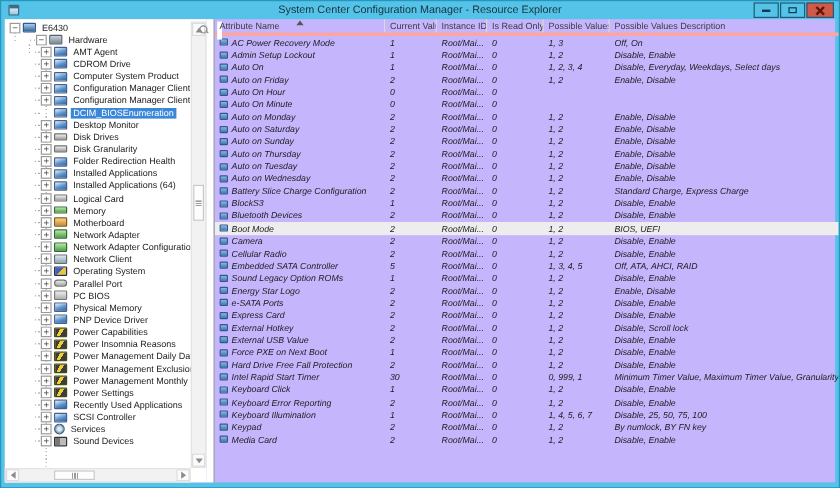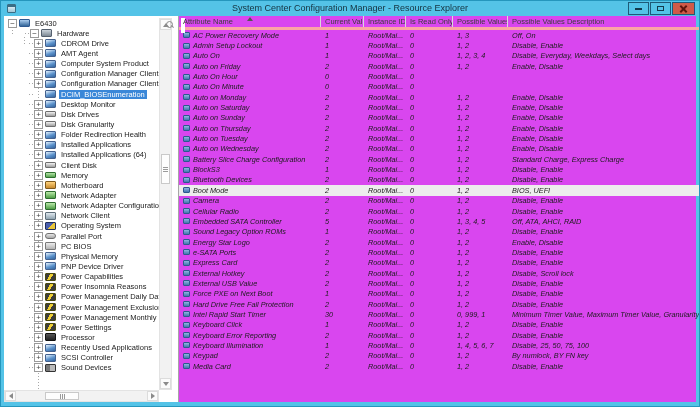--- a/index.html
+++ b/index.html
@@ -21,21 +21,21 @@
   .winbtns{position:absolute;right:4px;top:1px;display:flex;}
   .wbtn{width:21px;height:13px;border:1px solid #1e5a78;margin-left:1px;
     display:flex;align-items:center;justify-content:center;background:var(--frame,#54c3e7);}
   .wbtn.close{background:var(--closebtn,#d05a48);width:23px;}
   .g-min{width:7px;height:2px;background:#14394c;}
   .g-max{width:7px;height:5px;border:1px solid #14394c;}
   .g-x{position:relative;width:8px;height:8px;}
   .g-x::before,.g-x::after{content:"";position:absolute;left:-1px;top:3px;width:9px;height:2px;background:#5e150d;}
   .g-x::before{transform:rotate(45deg);} .g-x::after{transform:rotate(-45deg);}
   
-  .content{position:absolute;left:3px;right:3px;top:15px;bottom:4px;background:#d946ef;display:flex;}
+  .content{position:absolute;left:3px;right:3px;top:15px;bottom:4px;background:#c4b5fd;display:flex;}
   
   .treepanel{position:relative;width:168px;flex:0 0 auto;background:#fff;}
   .treeview{position:absolute;left:0;top:2px;width:155px;bottom:12px;overflow:hidden;}
   .guide{position:absolute;width:1px;background-image:repeating-linear-gradient(to bottom,#a8a8a8 0 1px,transparent 1px 3px);}
   .titem{display:flex;align-items:center;height:10.15px;font-size:7.5px;color:#1b1b1b;white-space:nowrap;overflow:hidden;position:relative;}
   .lv0{padding-left:4px;} .lv1{padding-left:21px;} .lv2{padding-left:25px;}
   .stub{width:5px;height:1px;flex:0 0 auto;background-image:repeating-linear-gradient(to right,#a8a8a8 0 1px,transparent 1px 3px);}
   .ebox{flex:0 0 auto;width:9px;height:9px;border:1px solid #9a9a9a;background:#fff;
     font-size:8px;line-height:7px;text-align:center;color:#444;}
   .ebox::before{content:"+";}
@@ -155,32 +155,32 @@
           <div class="titem lv1 icon-hardware x-minus">
     <span class="stub"></span>
     <span class="ebox"></span>
     <span class="ticon"></span>
     <span class="tlabel">Hardware</span>
   </div>
           <div class="titem lv2 icon-monitor x-plus">
     <span class="stub"></span>
     <span class="ebox"></span>
     <span class="ticon"></span>
+    <span class="tlabel">AMT Agent</span>
+  </div>
+          <div class="titem lv2 icon-monitor x-plus">
+    <span class="stub"></span>
+    <span class="ebox"></span>
+    <span class="ticon"></span>
     <span class="tlabel">CDROM Drive</span>
   </div>
           <div class="titem lv2 icon-monitor x-plus">
     <span class="stub"></span>
     <span class="ebox"></span>
     <span class="ticon"></span>
-    <span class="tlabel">AMT Agent</span>
-  </div>
-          <div class="titem lv2 icon-monitor x-plus">
-    <span class="stub"></span>
-    <span class="ebox"></span>
-    <span class="ticon"></span>
     <span class="tlabel">Computer System Product</span>
   </div>
           <div class="titem lv2 icon-monitor x-plus">
     <span class="stub"></span>
     <span class="ebox"></span>
     <span class="ticon"></span>
     <span class="tlabel">Configuration Manager Client S</span>
   </div>
           <div class="titem lv2 icon-monitor x-plus">
     <span class="stub"></span>
@@ -227,21 +227,21 @@
           <div class="titem lv2 icon-monitor x-plus">
     <span class="stub"></span>
     <span class="ebox"></span>
     <span class="ticon"></span>
     <span class="tlabel">Installed Applications (64)</span>
   </div>
           <div class="titem lv2 icon-disk x-plus">
     <span class="stub"></span>
     <span class="ebox"></span>
     <span class="ticon"></span>
-    <span class="tlabel">Client Disk</span>
+    <span class="tlabel">Logical Card</span>
   </div>
           <div class="titem lv2 icon-memory x-plus">
     <span class="stub"></span>
     <span class="ebox"></span>
     <span class="ticon"></span>
     <span class="tlabel">Memory</span>
   </div>
           <div class="titem lv2 icon-motherboard x-plus">
     <span class="stub"></span>
     <span class="ebox"></span>
@@ -325,37 +325,37 @@
     <span class="ebox"></span>
     <span class="ticon"></span>
     <span class="tlabel">Power Management Monthly Da</span>
   </div>
           <div class="titem lv2 icon-power x-plus">
     <span class="stub"></span>
     <span class="ebox"></span>
     <span class="ticon"></span>
     <span class="tlabel">Power Settings</span>
   </div>
-          <div class="titem lv2 icon-processor x-plus">
-    <span class="stub"></span>
-    <span class="ebox"></span>
-    <span class="ticon"></span>
-    <span class="tlabel">Processor</span>
-  </div>
           <div class="titem lv2 icon-monitor x-plus">
     <span class="stub"></span>
     <span class="ebox"></span>
     <span class="ticon"></span>
     <span class="tlabel">Recently Used Applications</span>
   </div>
           <div class="titem lv2 icon-monitor x-plus">
     <span class="stub"></span>
     <span class="ebox"></span>
     <span class="ticon"></span>
     <span class="tlabel">SCSI Controller</span>
+  </div>
+          <div class="titem lv2 icon-services x-plus">
+    <span class="stub"></span>
+    <span class="ebox"></span>
+    <span class="ticon"></span>
+    <span class="tlabel">Services</span>
   </div>
           <div class="titem lv2 icon-sound x-plus">
     <span class="stub"></span>
     <span class="ebox"></span>
     <span class="ticon"></span>
     <span class="tlabel">Sound Devices</span>
   </div>
         </div>
       <div class="vscroll tree-vscroll">
         <span class="sbtn top">

